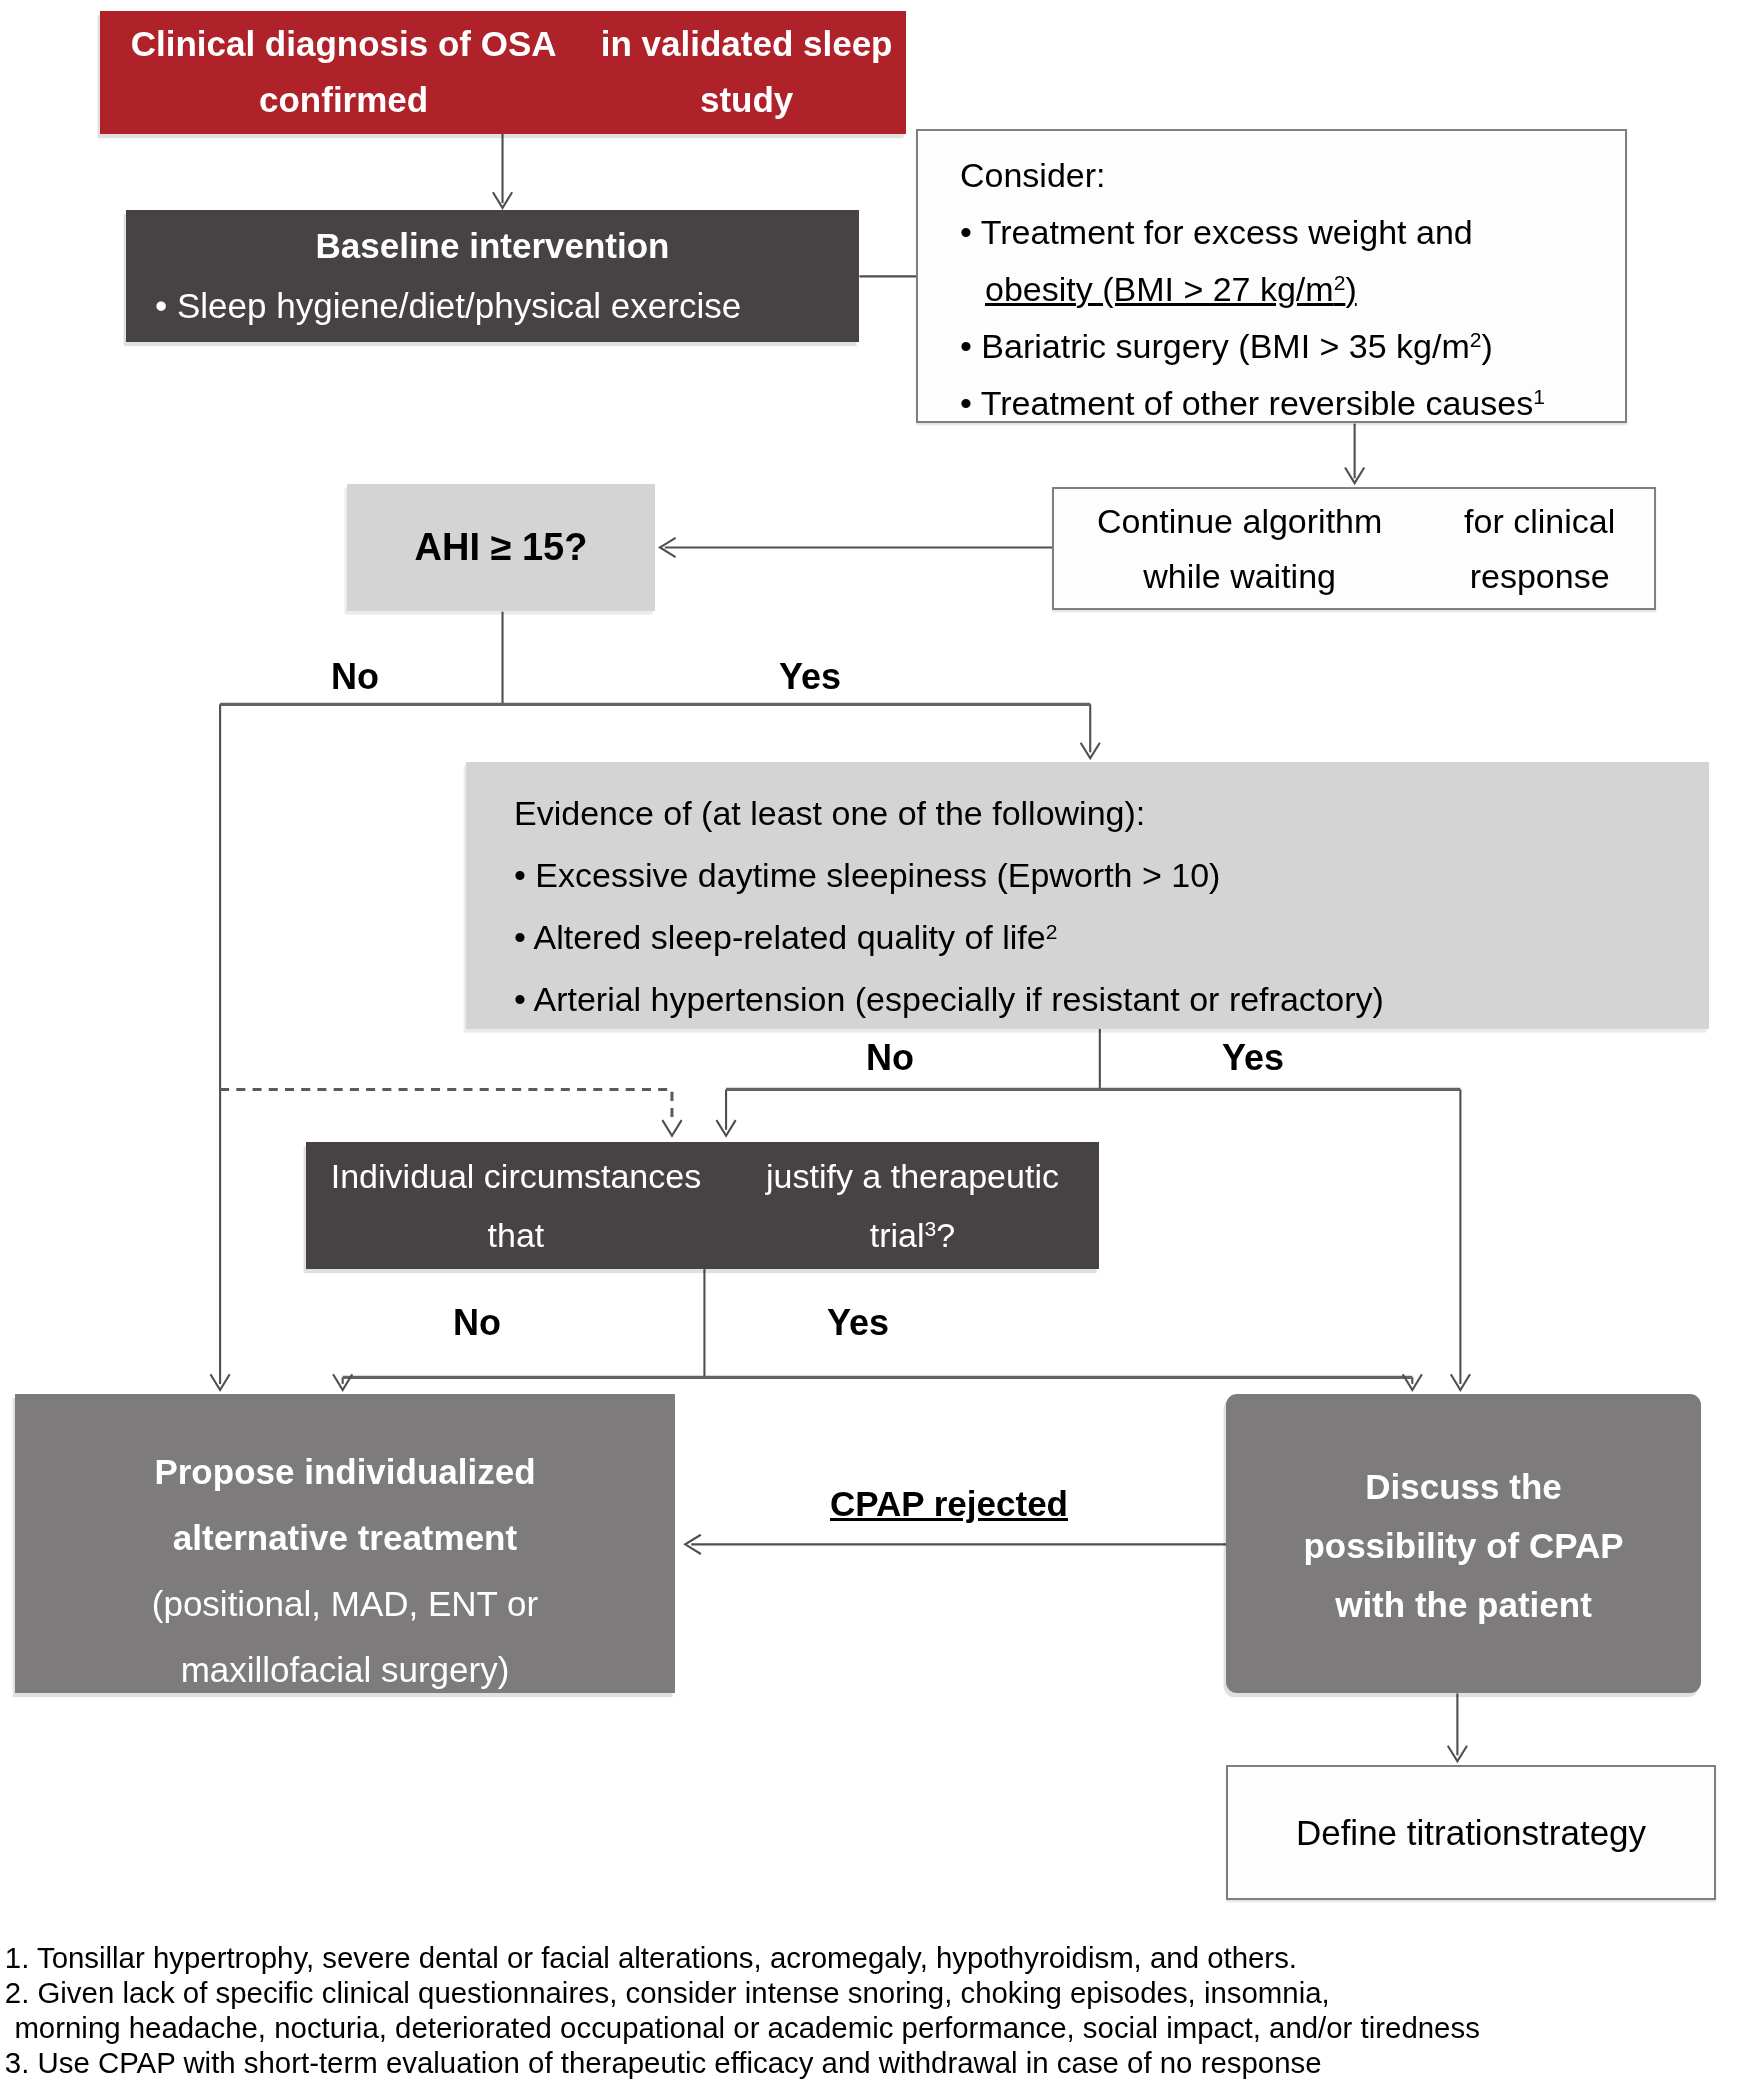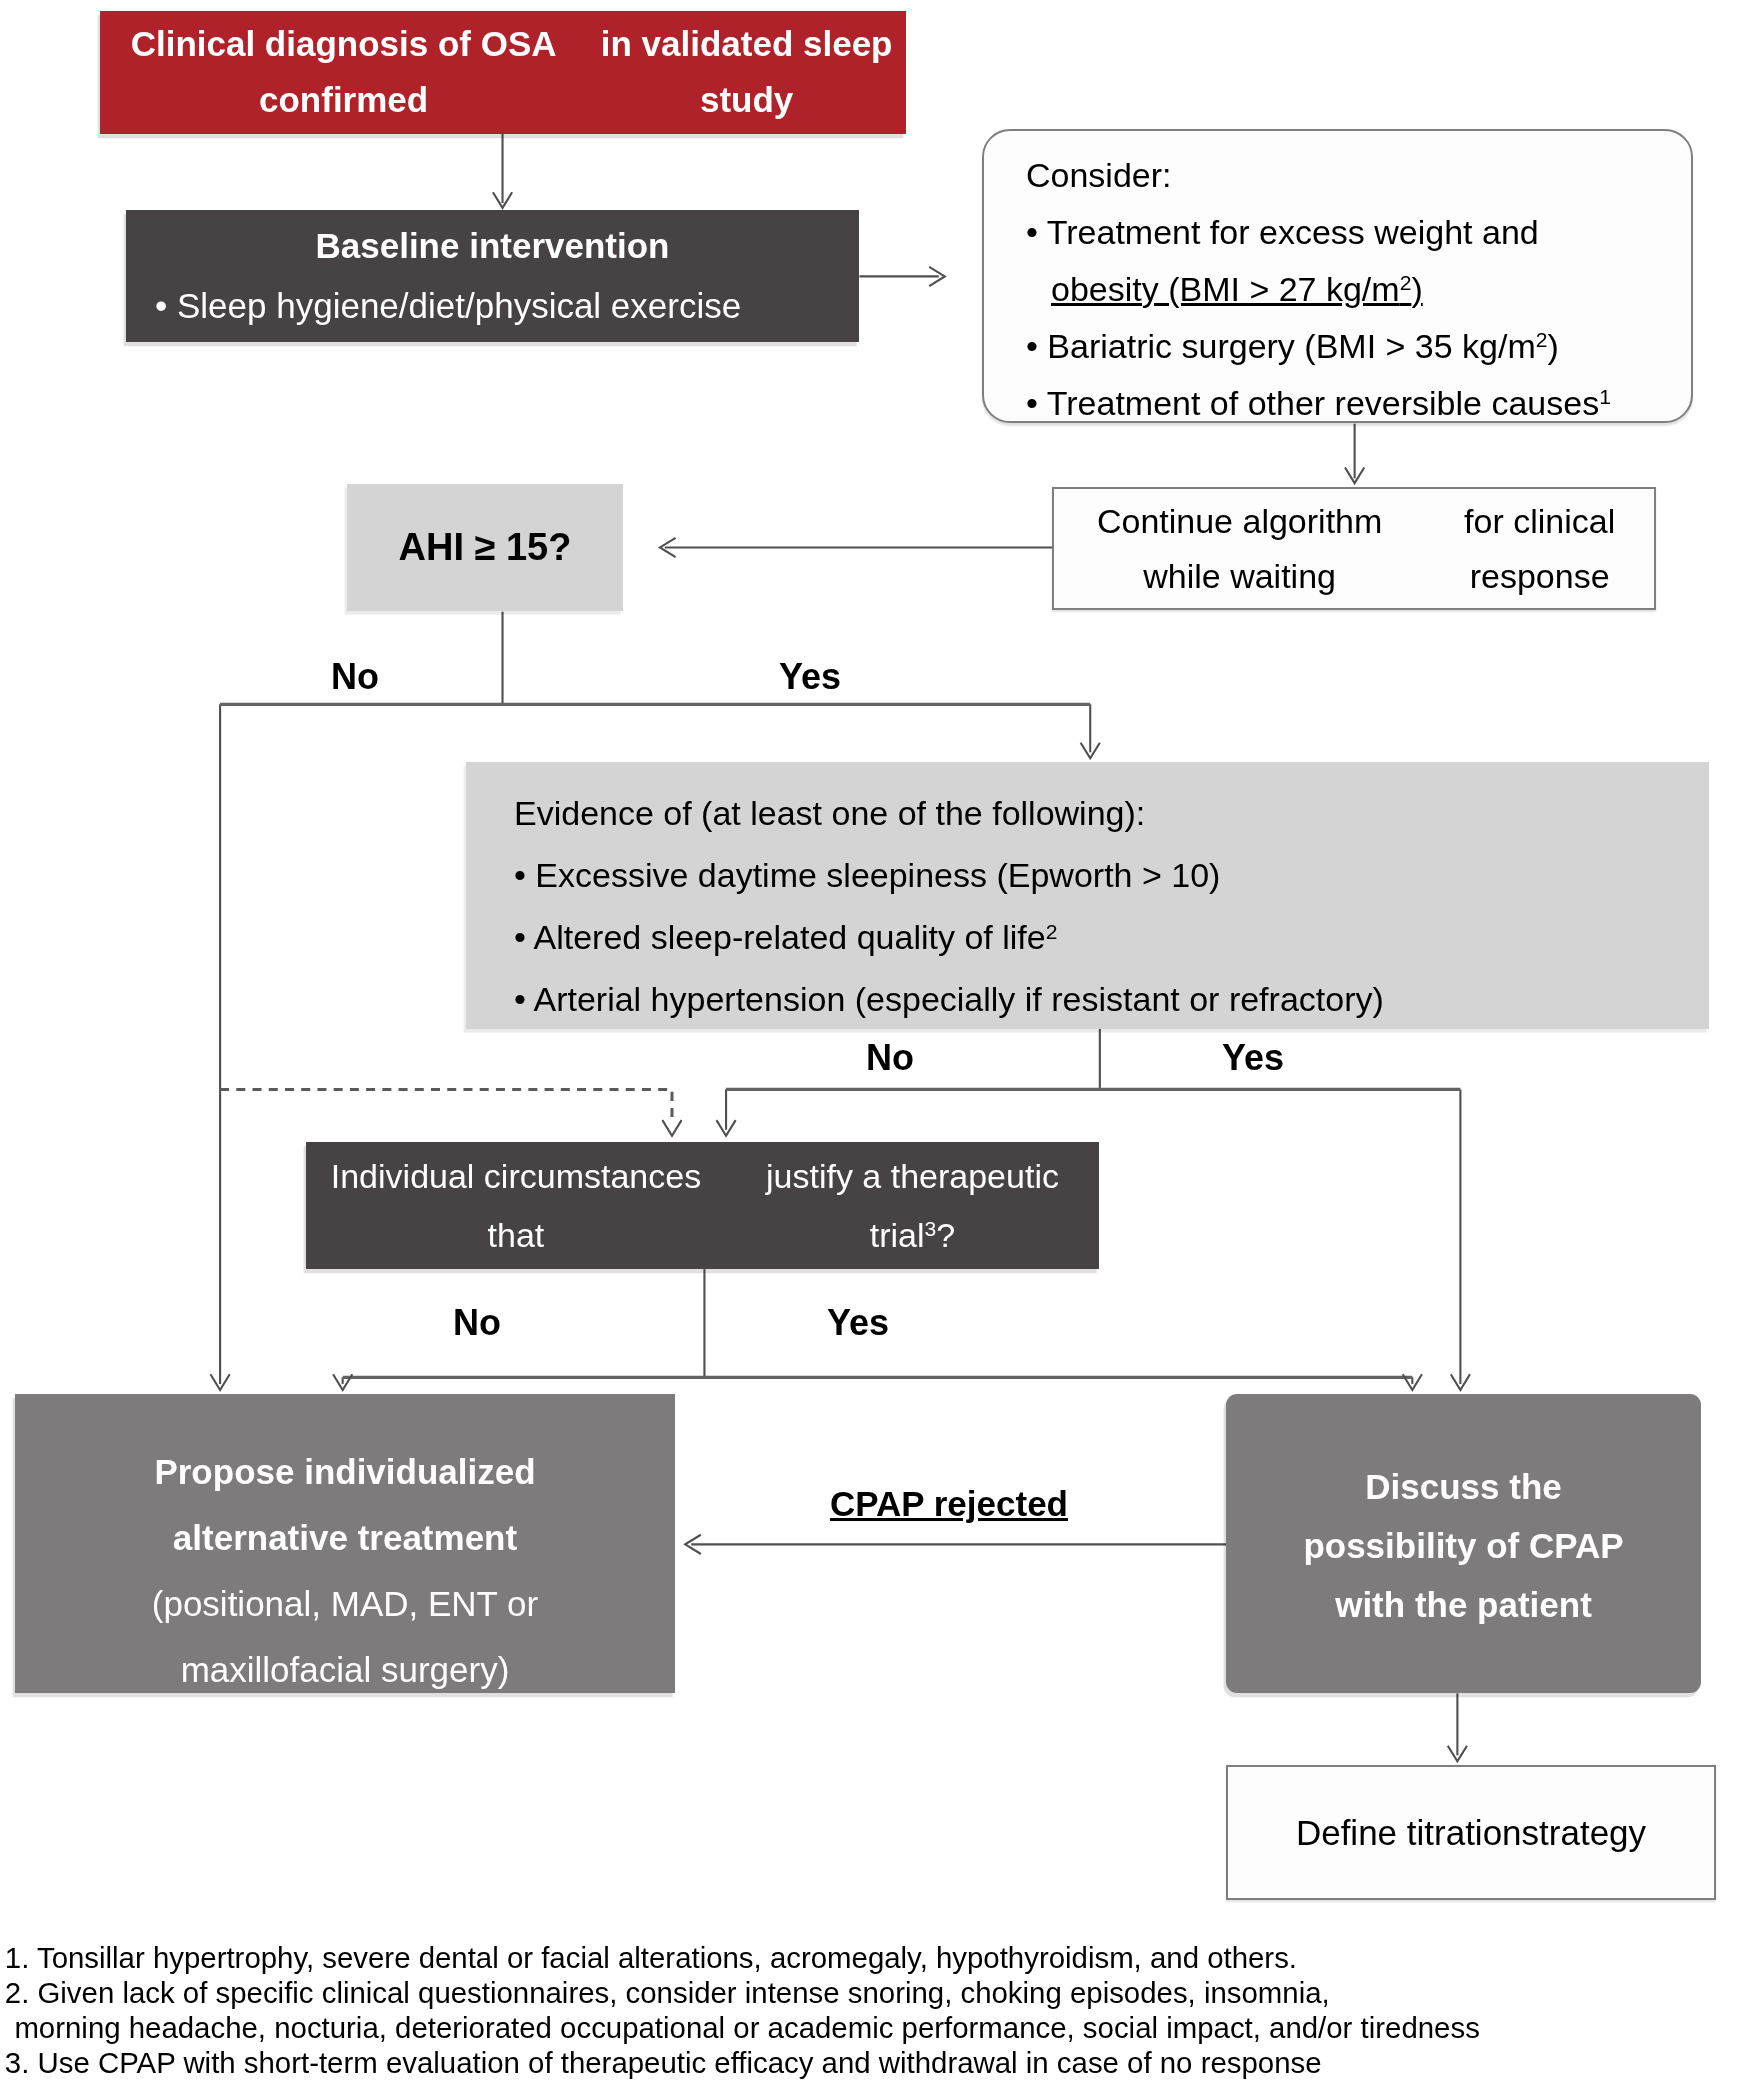--- a/index.html
+++ b/index.html
@@ -11,24 +11,24 @@
   .red-box{background:#b0222a;color:#ffffff;font-weight:bold;font-size:35px;line-height:56px;}
   .charcoal{background:#474344;color:#ffffff;}
   .medgray{background:#7e7b7c;color:#ffffff;}
   .lightgray{background:#d5d4d4;color:#000000;box-shadow:-2.4px 3.6px 0 rgba(0,0,0,0.08);}
   .whitebox{background:#fdfdfd;border:2.4px solid #7f7f7f;color:#000000;box-shadow:0 2.4px 1.8px rgba(0,0,0,0.12);}
   .shadowed{box-shadow:-2.4px 4.2px 0 rgba(0,0,0,0.12);}
   #diagnosis{left:100px;top:10.8px;width:806px;height:123px;}
   #baseline{left:126px;top:210px;width:733px;height:132px;font-size:35px;line-height:60px;padding-top:6px;}
   #baseline .t1{font-weight:bold;text-align:center;}
   #baseline .t2{text-align:left;padding-left:29px;}
-  #consider{left:982px;top:129px;width:711px;height:294px;font-size:34px;line-height:57px;padding:15.6px 12px 0 42px;border-radius:28px;}
+  #consider{left:916px;top:129px;width:711px;height:294px;font-size:34px;line-height:57px;padding:15.6px 12px 0 42px;}
   #consider .cont{padding-left:25px;text-decoration:underline;}
   #continue-box{left:1052px;top:487px;width:604px;height:123px;font-size:34px;line-height:55px;}
-  #ahi{left:347px;top:484px;width:276px;height:127px;font-weight:bold;font-size:38px;}
+  #ahi{left:347px;top:484px;width:308px;height:127px;font-weight:bold;font-size:38px;}
   #evidence{left:466px;top:762px;width:1243px;height:267px;font-size:34px;line-height:62px;padding:20.4px 18px 0 48px;}
   #individual{left:306px;top:1142px;width:793px;height:127px;font-size:34px;line-height:59px;}
   #propose{left:15px;top:1394px;width:660px;height:299px;font-size:35px;line-height:66px;padding-top:45px;}
   #propose .b{font-weight:bold;}
   #discuss{left:1226px;top:1394px;width:475px;height:299px;font-size:35px;line-height:59px;font-weight:bold;padding-top:63px;border-radius:11px;}
   #define{left:1226px;top:1765px;width:490px;height:135px;font-size:35px;line-height:55px;}
   .flow-label{position:absolute;transform:translateX(-50%);font-weight:bold;font-size:36px;color:#000;white-space:nowrap;}
   #lbl-cpap{font-size:35px;}
   #footnotes{position:absolute;left:4.8px;top:1940px;font-size:29.4px;line-height:35px;color:#000;white-space:nowrap;}
   .fn-indent{padding-left:9.6px;}

